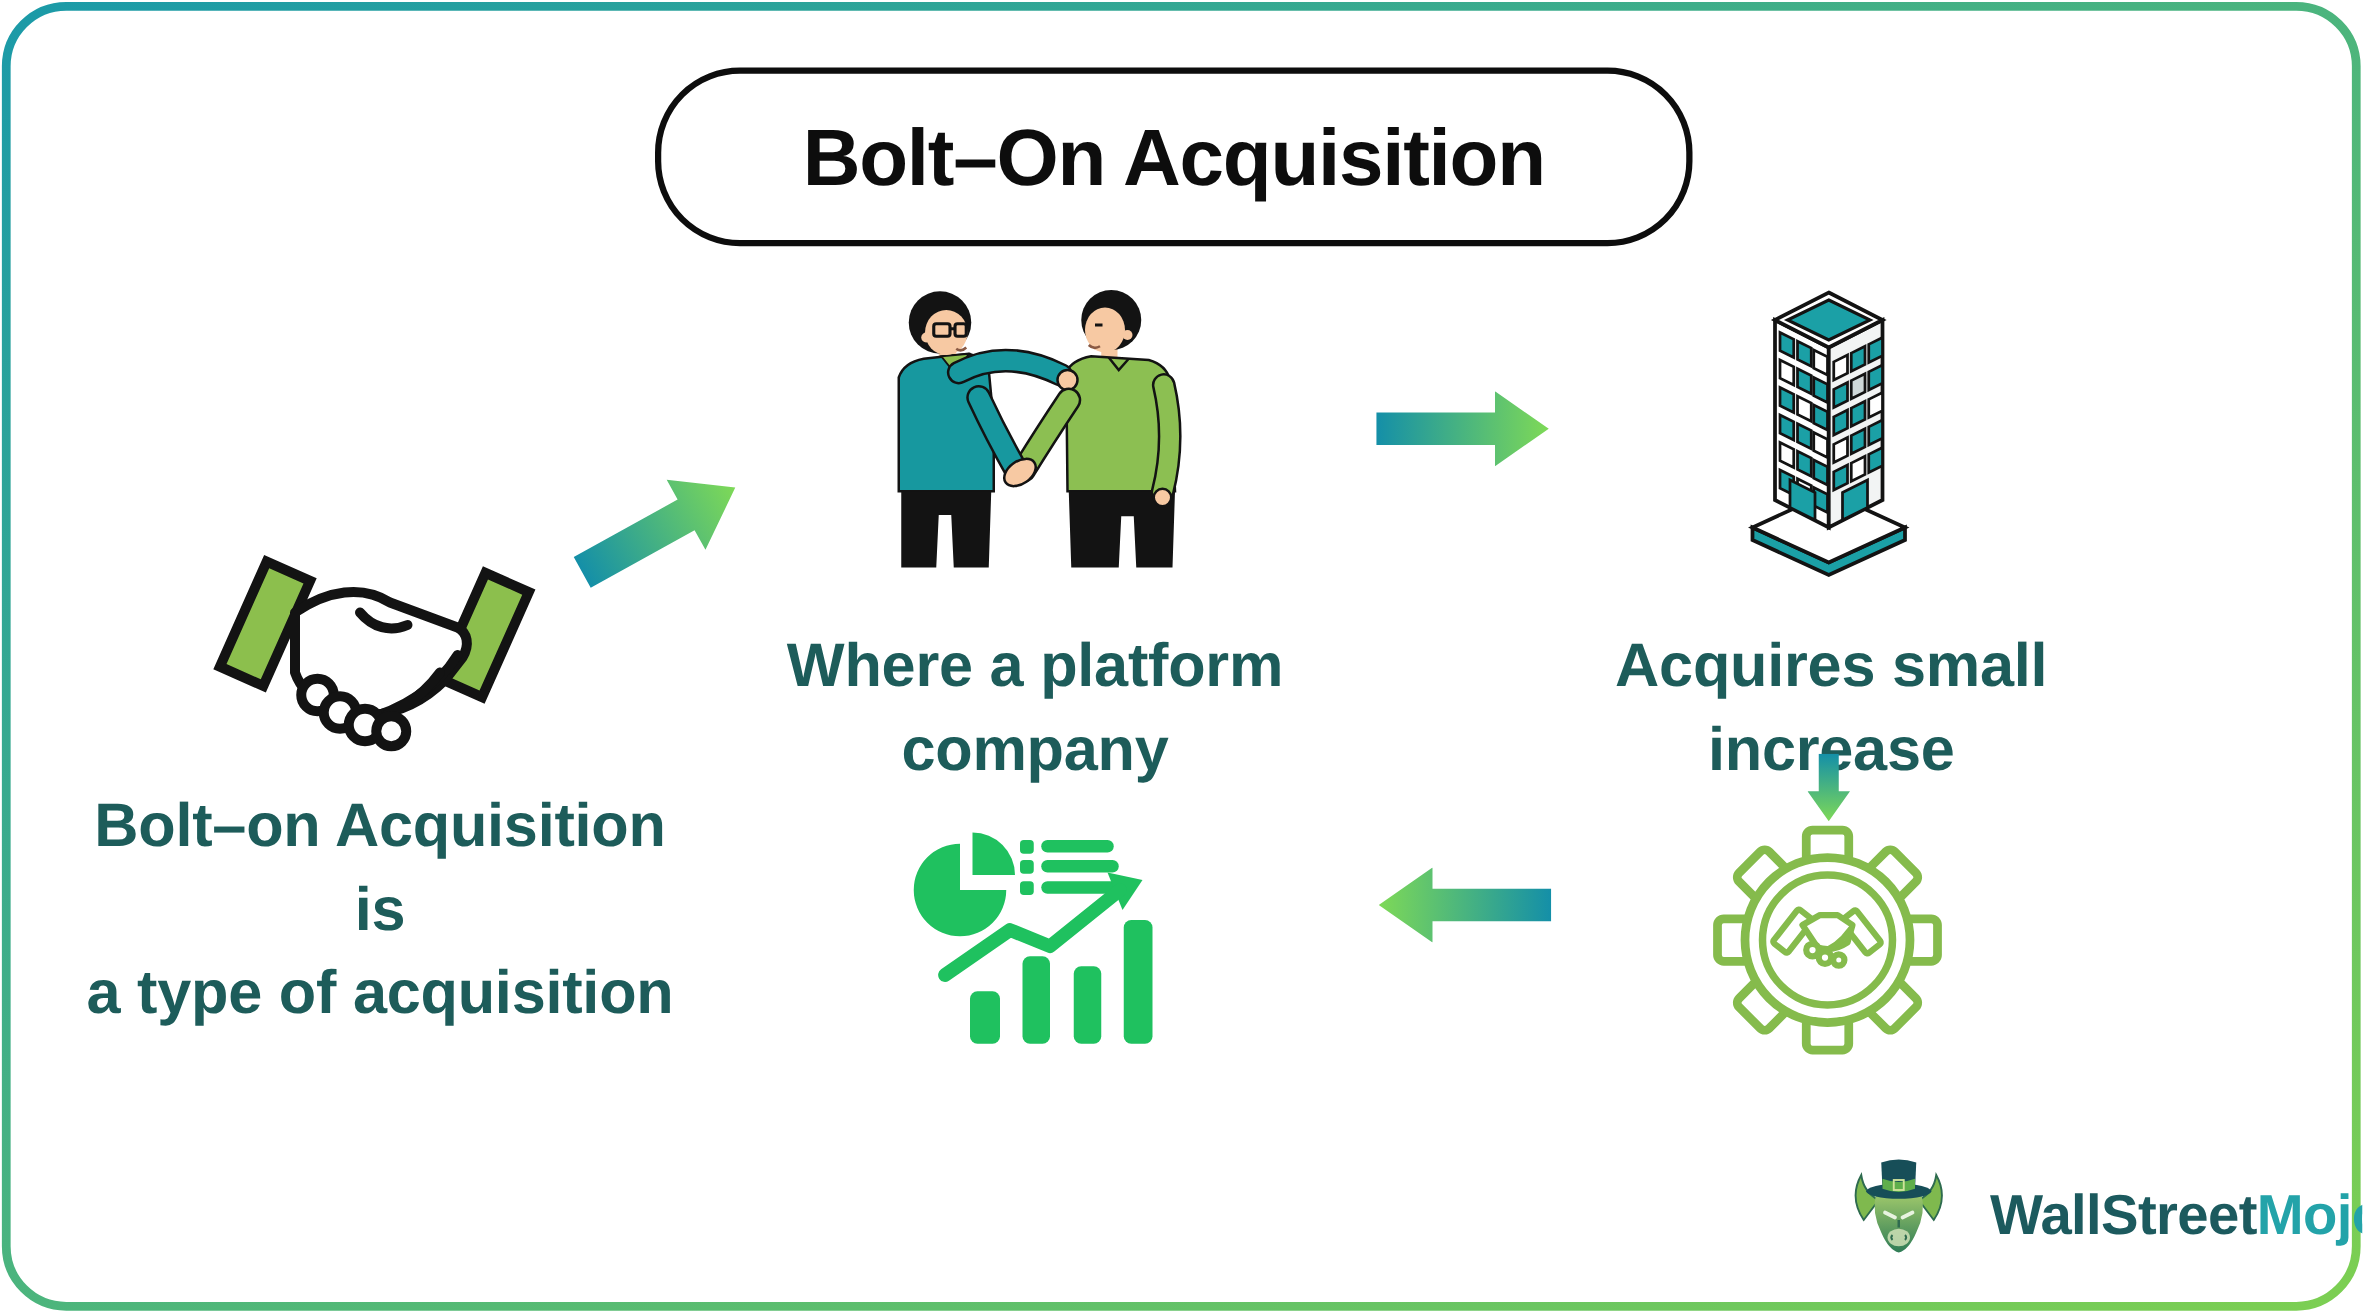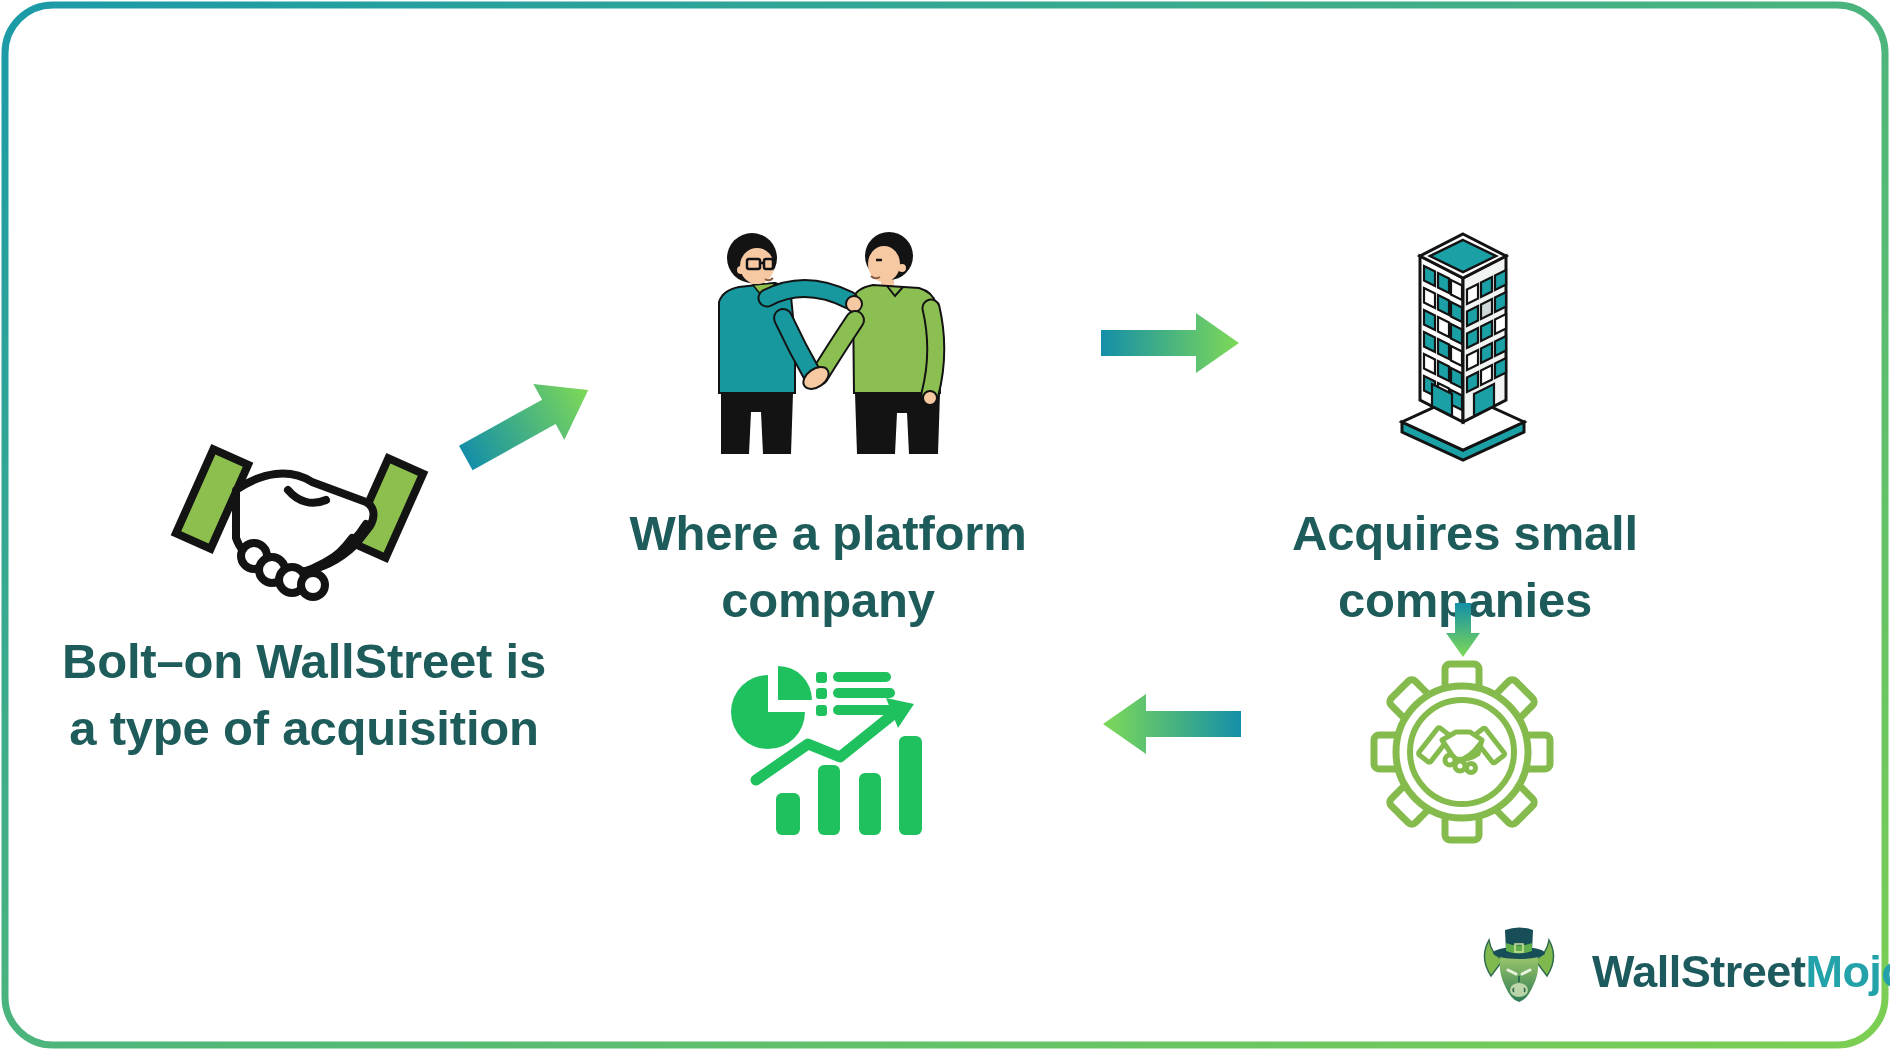--- a/index.html
+++ b/index.html
@@ -36,41 +36,44 @@
   <svg class="frame" width="1890" height="1050">
     <defs>
       <linearGradient id="gradBorder" x1="0" y1="0" x2="1" y2="1">
         <stop offset="0" style="stop-color:var(--border-start)"></stop>
         <stop offset="1" style="stop-color:var(--border-end)"></stop>
       </linearGradient>
     </defs>
     <rect x="5" y="5" width="1880" height="1040" rx="48" style="fill:none;stroke:url(#gradBorder);stroke-width:7"></rect>
   </svg>
 
+  <div class="title-pill">
+    <span>Bolt–On Acquisition</span>
+  </div>
 
   <svg class="abs" style="left:170px;top:438px" width="262" height="172" viewBox="0 0 262 172">
     <g transform="rotate(24 42 61)">
       <rect x="23" y="15" width="38" height="92" style="fill:var(--sleeve-green);stroke:var(--outline);stroke-width:8"></rect>
     </g>
     <g transform="rotate(24 217 70)">
       <rect x="198" y="24" width="38" height="92" style="fill:var(--sleeve-green);stroke:var(--outline);stroke-width:8"></rect>
     </g>
     <g style="fill:#fff;stroke:var(--outline);stroke-width:8;stroke-linejoin:round;stroke-linecap:round">
       <path d="M66,52 C92,34 120,30 142,44 L196,64 C204,68 206,78 200,88 L186,106 C170,122 150,132 128,134 L96,128 C80,122 70,112 66,100 Z"></path>
       <path d="M118,52 C128,64 142,68 156,62" style="fill:none"></path>
       <path d="M196,86 C180,112 152,130 120,138 C108,141 100,134 104,124" style="fill:none"></path>
       <path d="M182,100 C166,122 142,136 116,142" style="fill:none"></path>
       <circle cx="84" cy="118" r="13"></circle>
       <circle cx="102" cy="132" r="13"></circle>
       <circle cx="122" cy="142" r="13"></circle>
       <circle cx="143" cy="147" r="12"></circle>
     </g>
   </svg>
 
-  <div class="caption" style="left:54px;top:628px;width:500px">Bolt–on WallStreet is
+  <div class="caption" style="left:54px;top:628px;width:500px">Bolt–on Acquisition is
 a type of acquisition</div>
 
   <svg class="abs" style="left:452px;top:376px" width="150" height="96" viewBox="0 0 150 96">
     <defs>
       <linearGradient id="gradArrowDiag" x1="0" y1="0" x2="1" y2="0">
         <stop offset="0" style="stop-color:var(--arrow-teal)"></stop>
         <stop offset="1" style="stop-color:var(--arrow-green)"></stop>
       </linearGradient>
     </defs>
     <g transform="rotate(-29 75 48)">
@@ -186,21 +189,21 @@
         <use href="#wr" x="107" y="88" style="fill:#fff"></use>
         <use href="#wr" x="107" y="110"></use>
         <use href="#wr" x="107" y="132"></use>
     </g>
 
     <polygon points="44,158 64,168 64,190 44,180" style="fill:var(--building-teal);stroke:var(--outline);stroke-width:2.2"></polygon>
     <polygon points="86,168 106,158 106,180 86,190" style="fill:var(--building-teal);stroke:var(--outline);stroke-width:2.2"></polygon>
   </svg>
 
   <div class="caption" style="left:1255px;top:500px;width:420px">Acquires small
-companies</div>
+increase</div>
 
   <svg class="abs" style="left:1446px;top:603px" width="34" height="54" viewBox="0 0 34 54">
     <defs>
       <linearGradient id="gradArrowDown" x1="0" y1="0" x2="0" y2="1">
         <stop offset="0" style="stop-color:var(--arrow-teal)"></stop>
         <stop offset="1" style="stop-color:var(--arrow-green)"></stop>
       </linearGradient>
     </defs>
     <polygon points="9,0 25,0 25,30 34,30 17,54 0,30 9,30" style="fill:url(#gradArrowDown)"></polygon>
   </svg>

